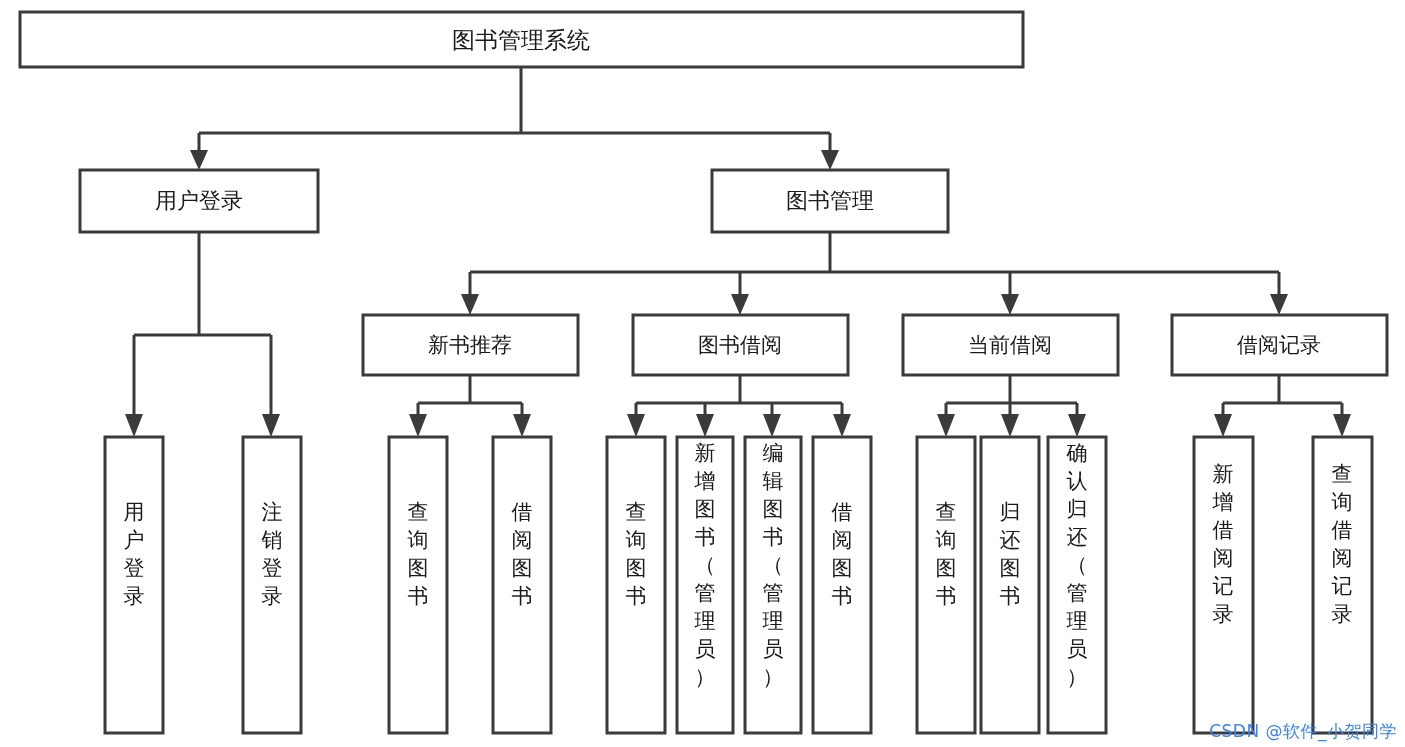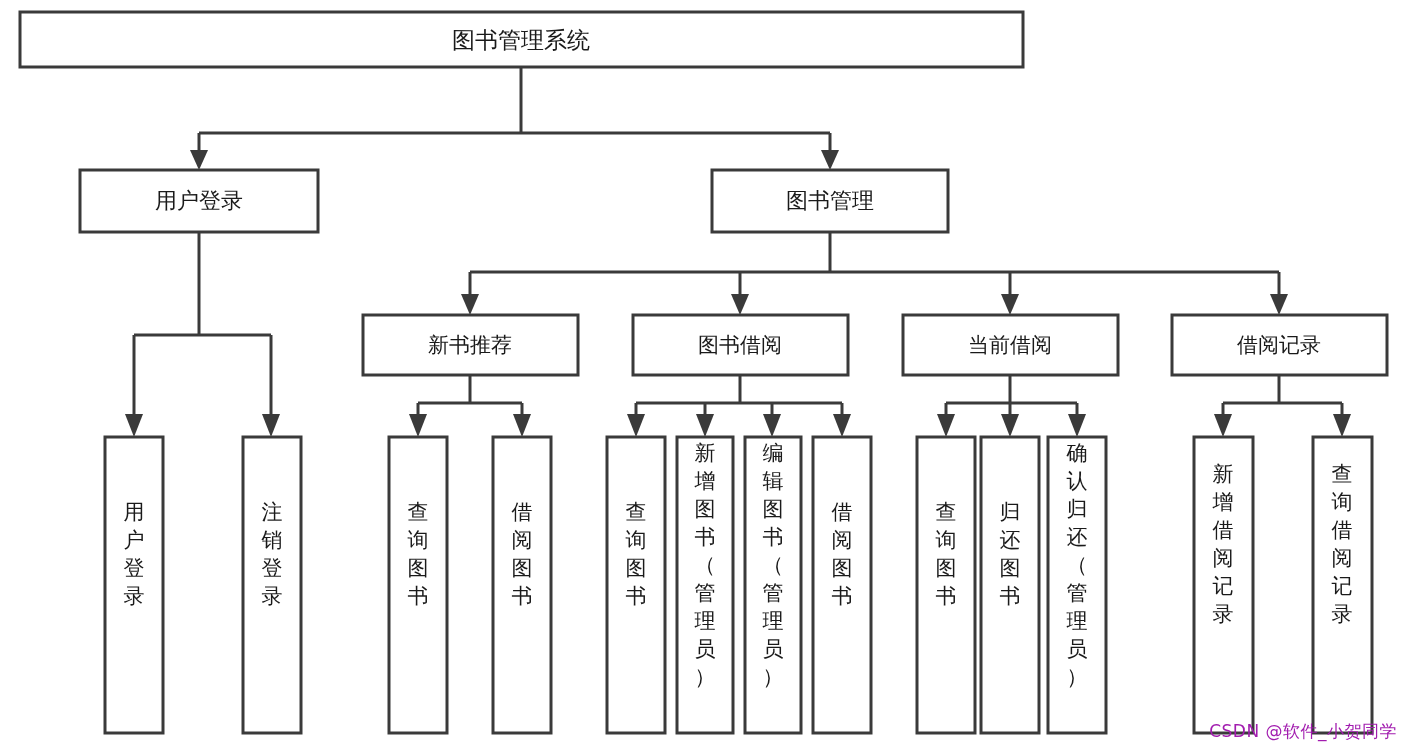--- a/index.html
+++ b/index.html
@@ -52,21 +52,21 @@
     fill: none;
     stroke-linecap: butt;
   }
   .arrow-head {
     fill: #3a3a3a;
   }
   .watermark {
     position: absolute;
     right: 8px;
     bottom: 4px;
-    color: #a21caf;
+    color: #3b82f6;
     font-size: 17px;
     font-family: "DejaVu Sans", "Liberation Sans", sans-serif;
     letter-spacing: 0.5px;
     white-space: nowrap;
     pointer-events: none;
   }
 </style>
 </head>
 <body>
 

